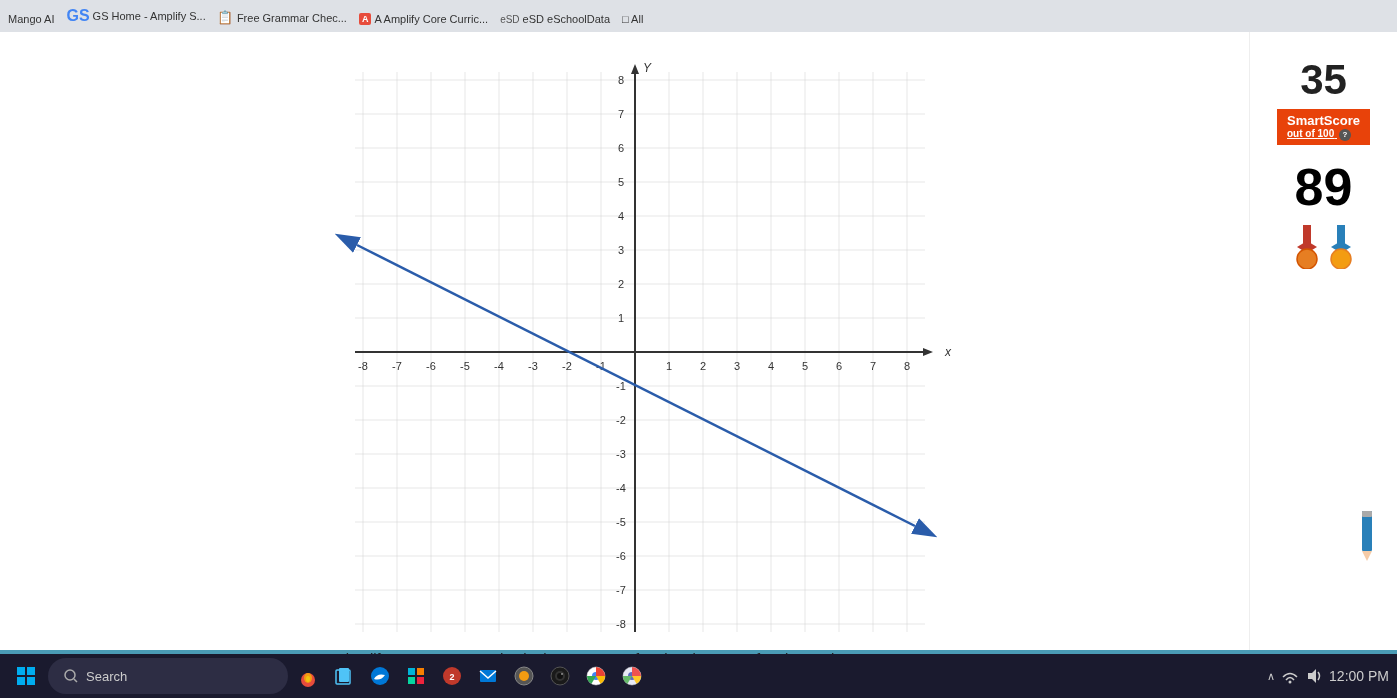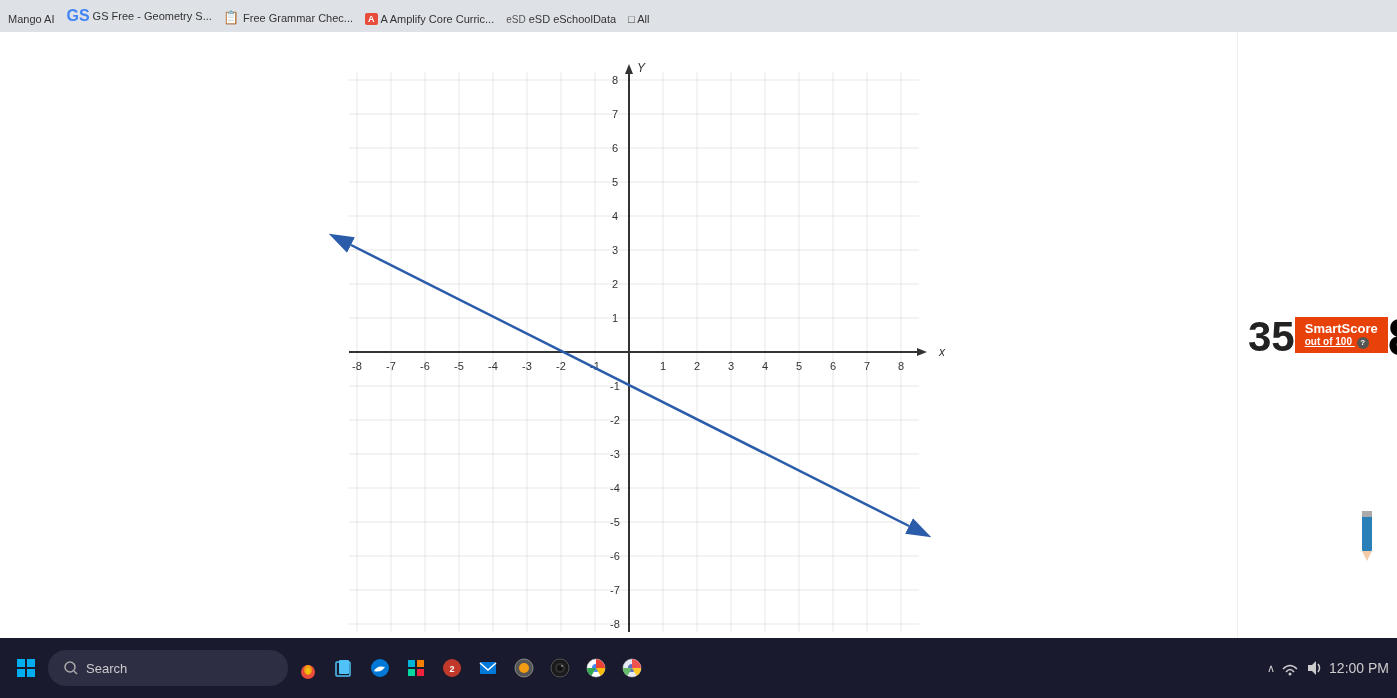--- a/index.html
+++ b/index.html
@@ -77,24 +77,24 @@
       font-style: italic;
       font-size: 15px;
       color: #222;
       margin-top: 8px;
       text-align: left;
       width: 620px;
     }
 
     
     .right-sidebar {
-      width: 160px;
+      width: 148px;
       background: white;
       display: flex;
-      flex-direction: row;
+      flex-direction: column;
       align-items: center;
       padding: 27px 10px;
       border-left: 1px solid #eee;
       position: relative;
     }
 
     .score-number {
       font-size: 42px;
       font-weight: bold;
       color: #222;
@@ -133,21 +133,21 @@
       gap: 6px;
       margin-bottom: 16px;
     }
 
     
     .taskbar {
       position: absolute;
       bottom: 0;
       left: 0;
       right: 0;
-      height: 60px;
+      height: 44px;
       background: #1a1a2e;
       display: flex;
       align-items: center;
       padding: 0 8px;
       gap: 4px;
       z-index: 10;
     }
 
     .taskbar-start {
       width: 36px;
@@ -194,21 +194,21 @@
 </head>
 <body>
 
 <div class="browser-bar">
   <div class="browser-bookmarks">
     <div class="bookmark-item">
       <span>Mango AI</span>
     </div>
     <div class="bookmark-item">
       <span style="color:#4285f4; font-weight:bold; font-size:16px;">GS</span>
-      <span>GS Free - Geometry S...</span>
+      <span>GS Home - Amplify S...</span>
     </div>
     <div class="bookmark-item">
       <span style="font-size:13px;">📋</span>
       <span>Free Grammar Chec...</span>
     </div>
     <div class="bookmark-item">
       <span style="background:#e74c3c; color:white; font-size:9px; padding:1px 3px; border-radius:2px; font-weight:bold;">A</span>
       <span>A Amplify Core Curric...</span>
     </div>
     <div class="bookmark-item">

